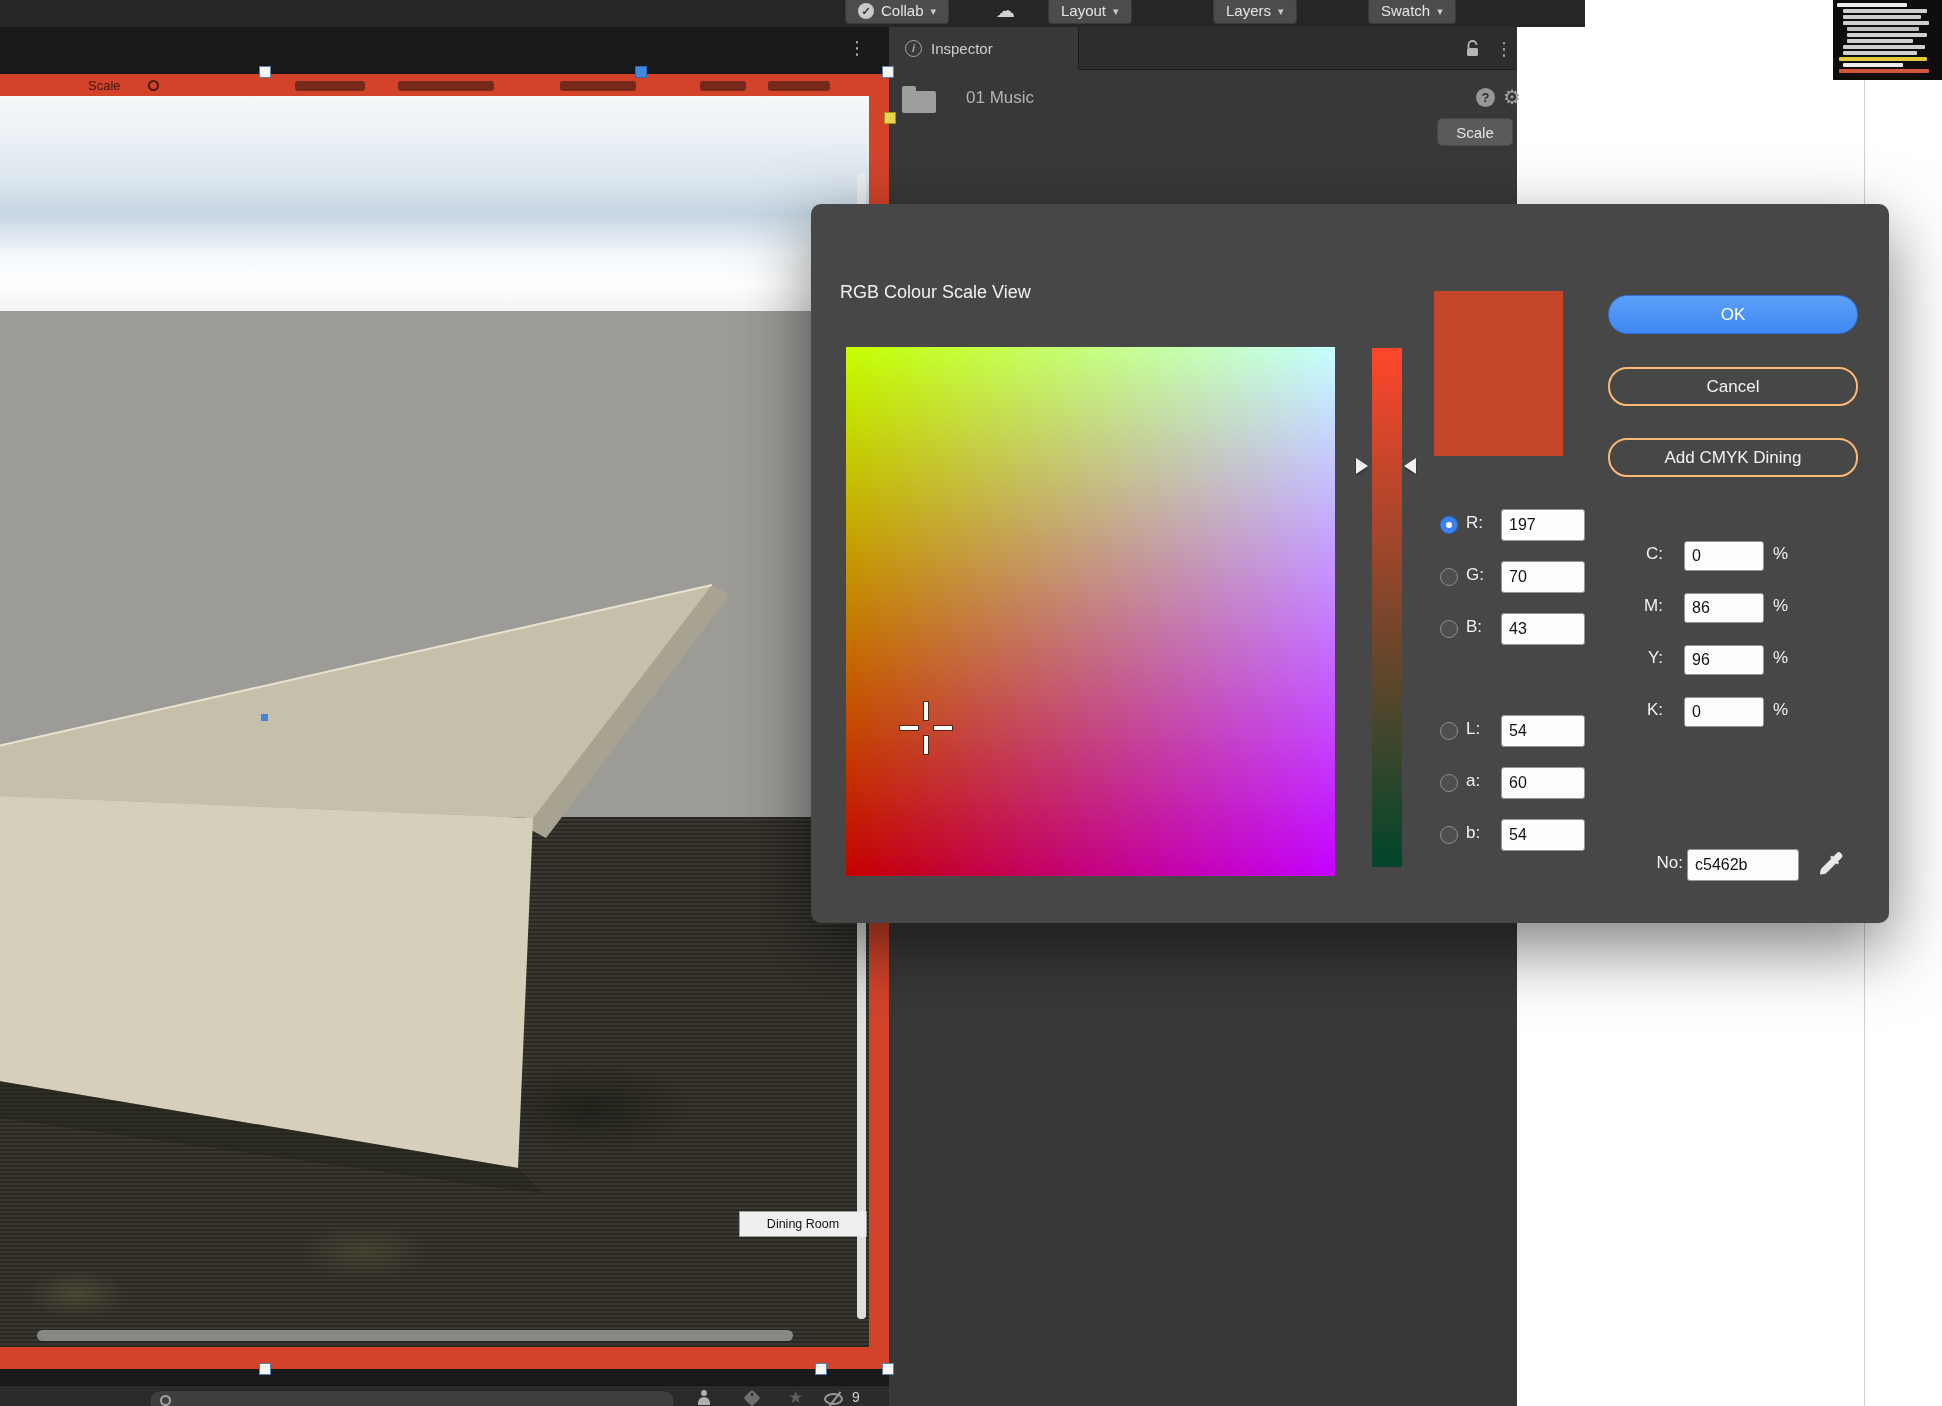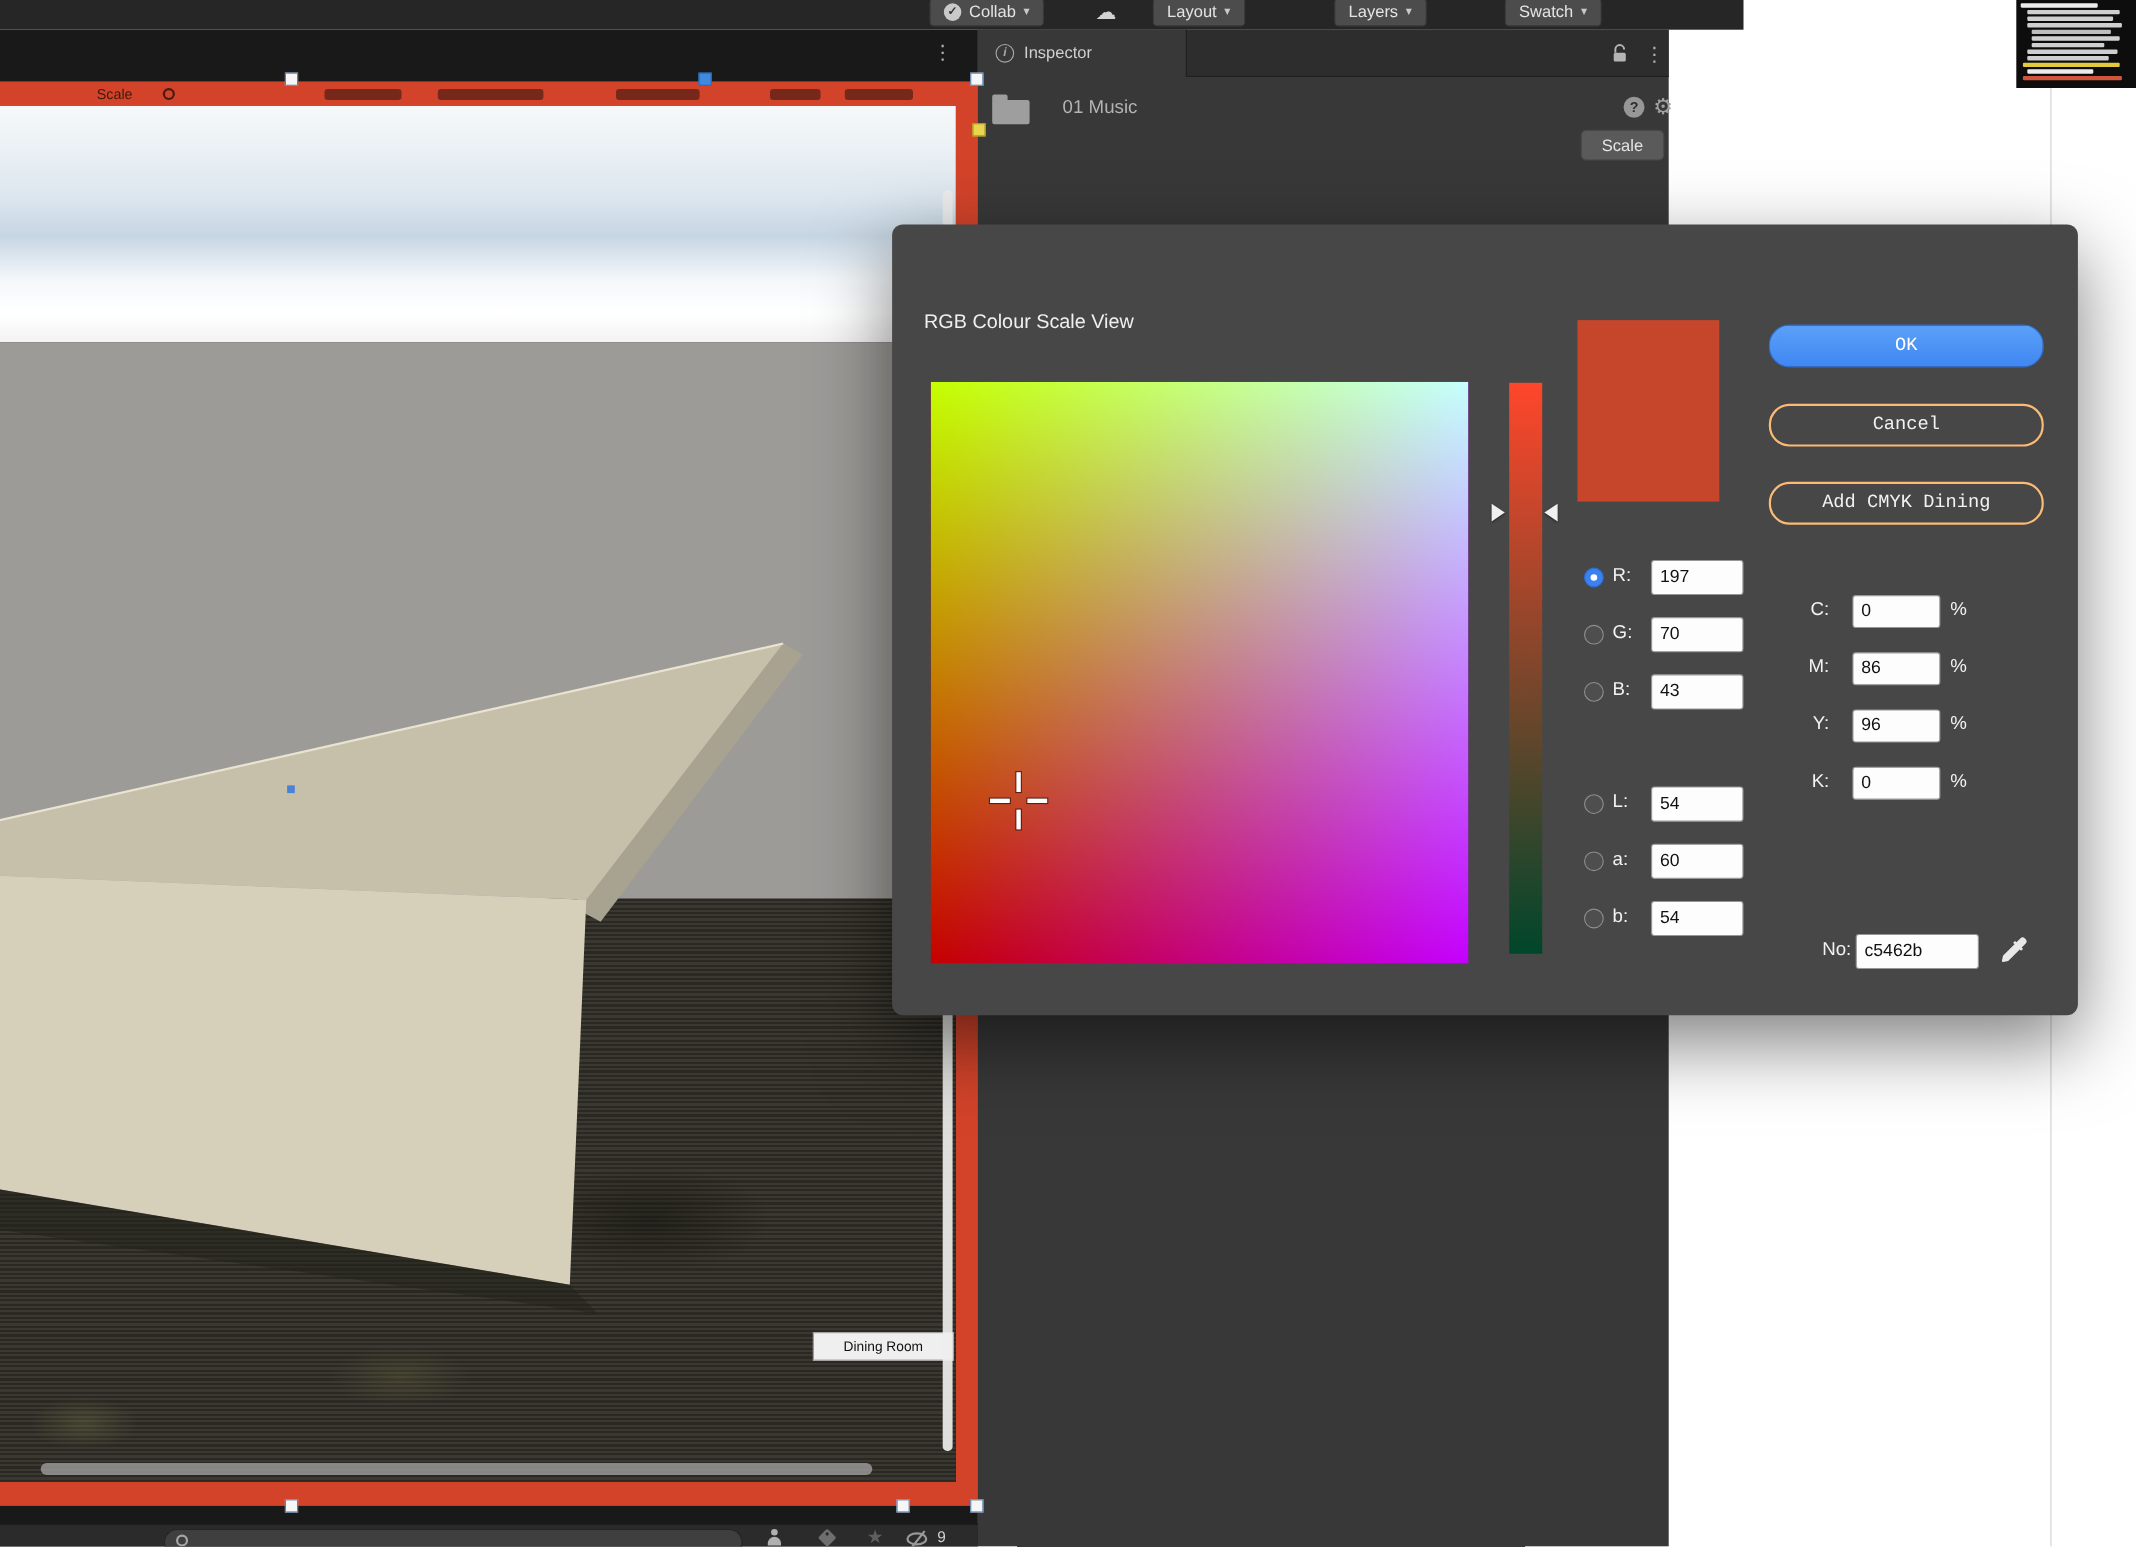--- a/index.html
+++ b/index.html
@@ -119,21 +119,21 @@
   .sv-square { position:absolute; left:35px; top:143px; width:489px; height:529px; }
   .ch-seg { position:absolute; background:#fff; box-shadow:0 0 0 1px rgba(0,0,0,.55); }
   .hue-slider { position:absolute; left:561px; top:144px; width:30px; height:519px;
                 background:linear-gradient(to bottom, rgb(255,70,43) 0%, rgb(128,70,43) 50%, rgb(0,70,43) 100%); }
   .arr { position:absolute; width:0; height:0; border-top:8px solid transparent; border-bottom:8px solid transparent;
          filter:drop-shadow(0 1px 1px rgba(0,0,0,.5)); }
   .arr.left  { left:545px; top:254px; border-left:12px solid #f0f0f0; }
   .arr.right { left:593px; top:254px; border-right:12px solid #f0f0f0; }
   .swatch { position:absolute; left:623px; top:87px; width:129px; height:165px; background:#c5462b; }
   .btn { position:absolute; left:797px; width:250px; height:39px; border-radius:19px; font-size:17px;
-         font-family:Liberation Mono, monospace; color:#ffffff; }
+         font-family:Liberation Sans, sans-serif; color:#ffffff; }
   .btn.ok { top:91px; background:linear-gradient(#5ba0f7,#3f87f3); border:1px solid #2f6fd6; }
   .btn.ghost { background:transparent; border:2px solid #fdba74; color:#f2f2f2; }
   .btn.cancel { top:163px; }
   .btn.add { top:234px; }
 
   .prow { position:absolute; left:629px; width:220px; height:32px; }
   .crow { position:absolute; left:820px; width:220px; height:30px; }
   .norow { position:absolute; left:800px; top:645px; width:260px; height:32px; }
   .radio { position:absolute; left:0; top:7px; width:18px; height:18px; border-radius:50%;
            background:#4e4e4e; border:1px solid #8e8e8e; }

